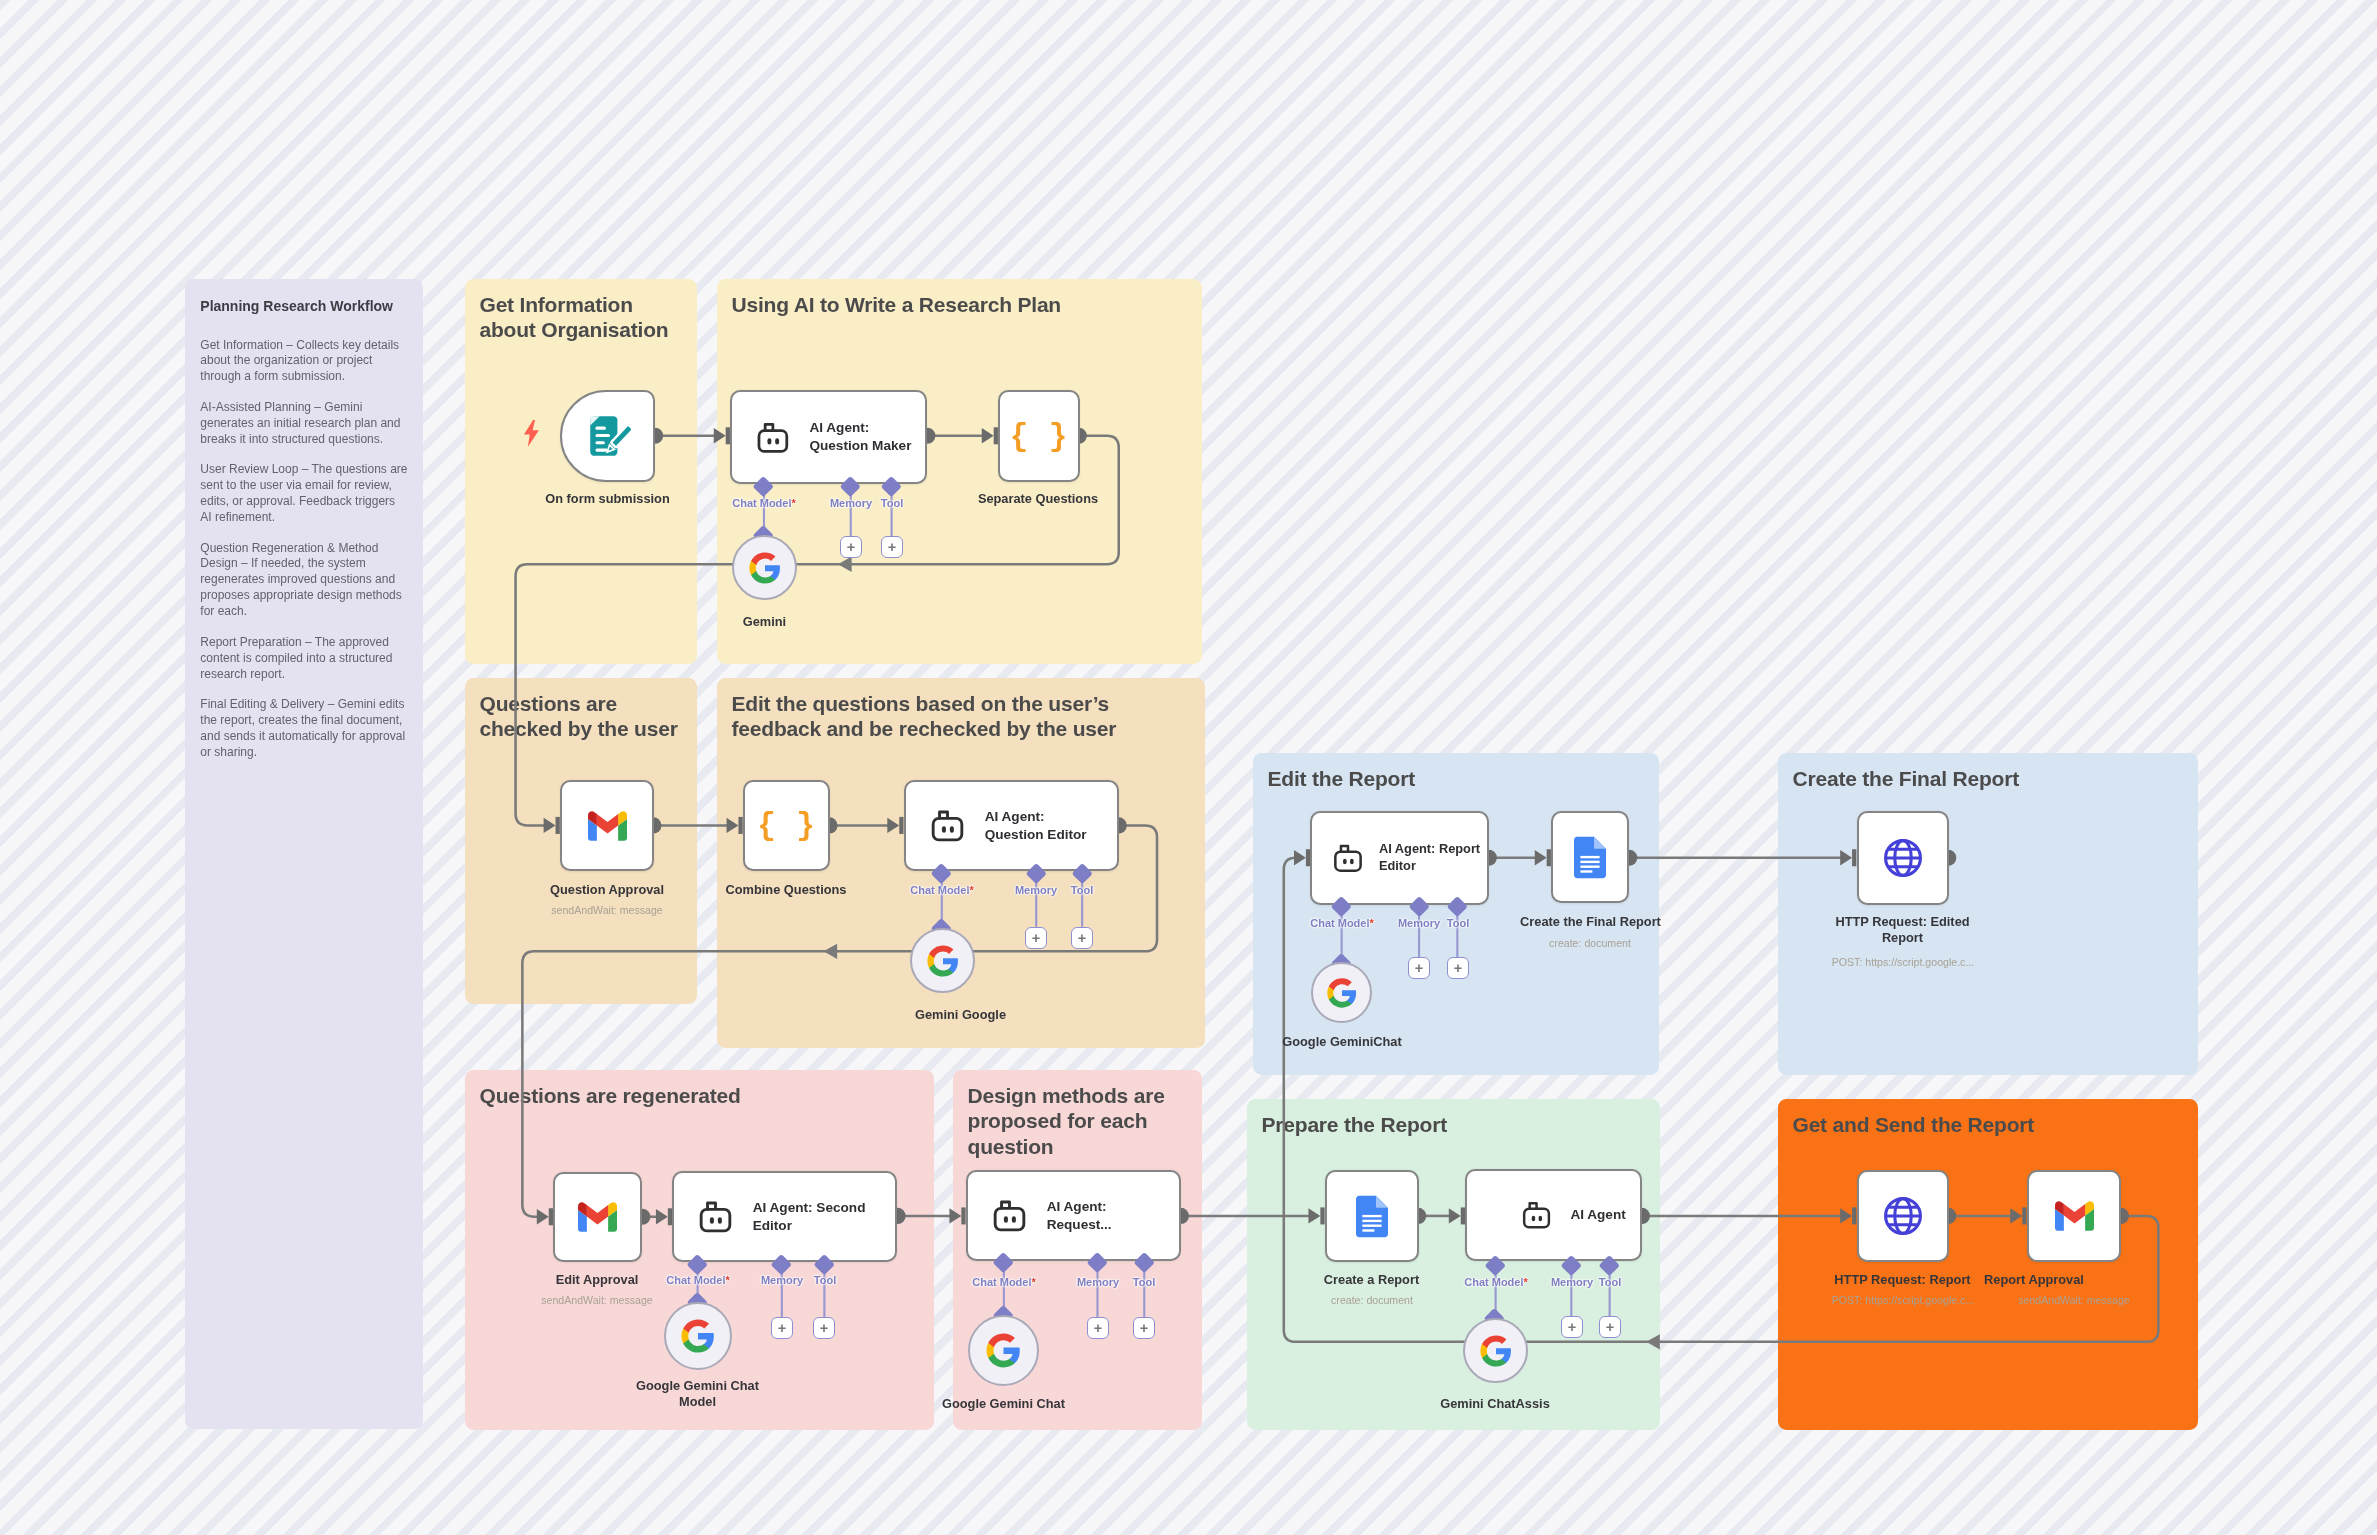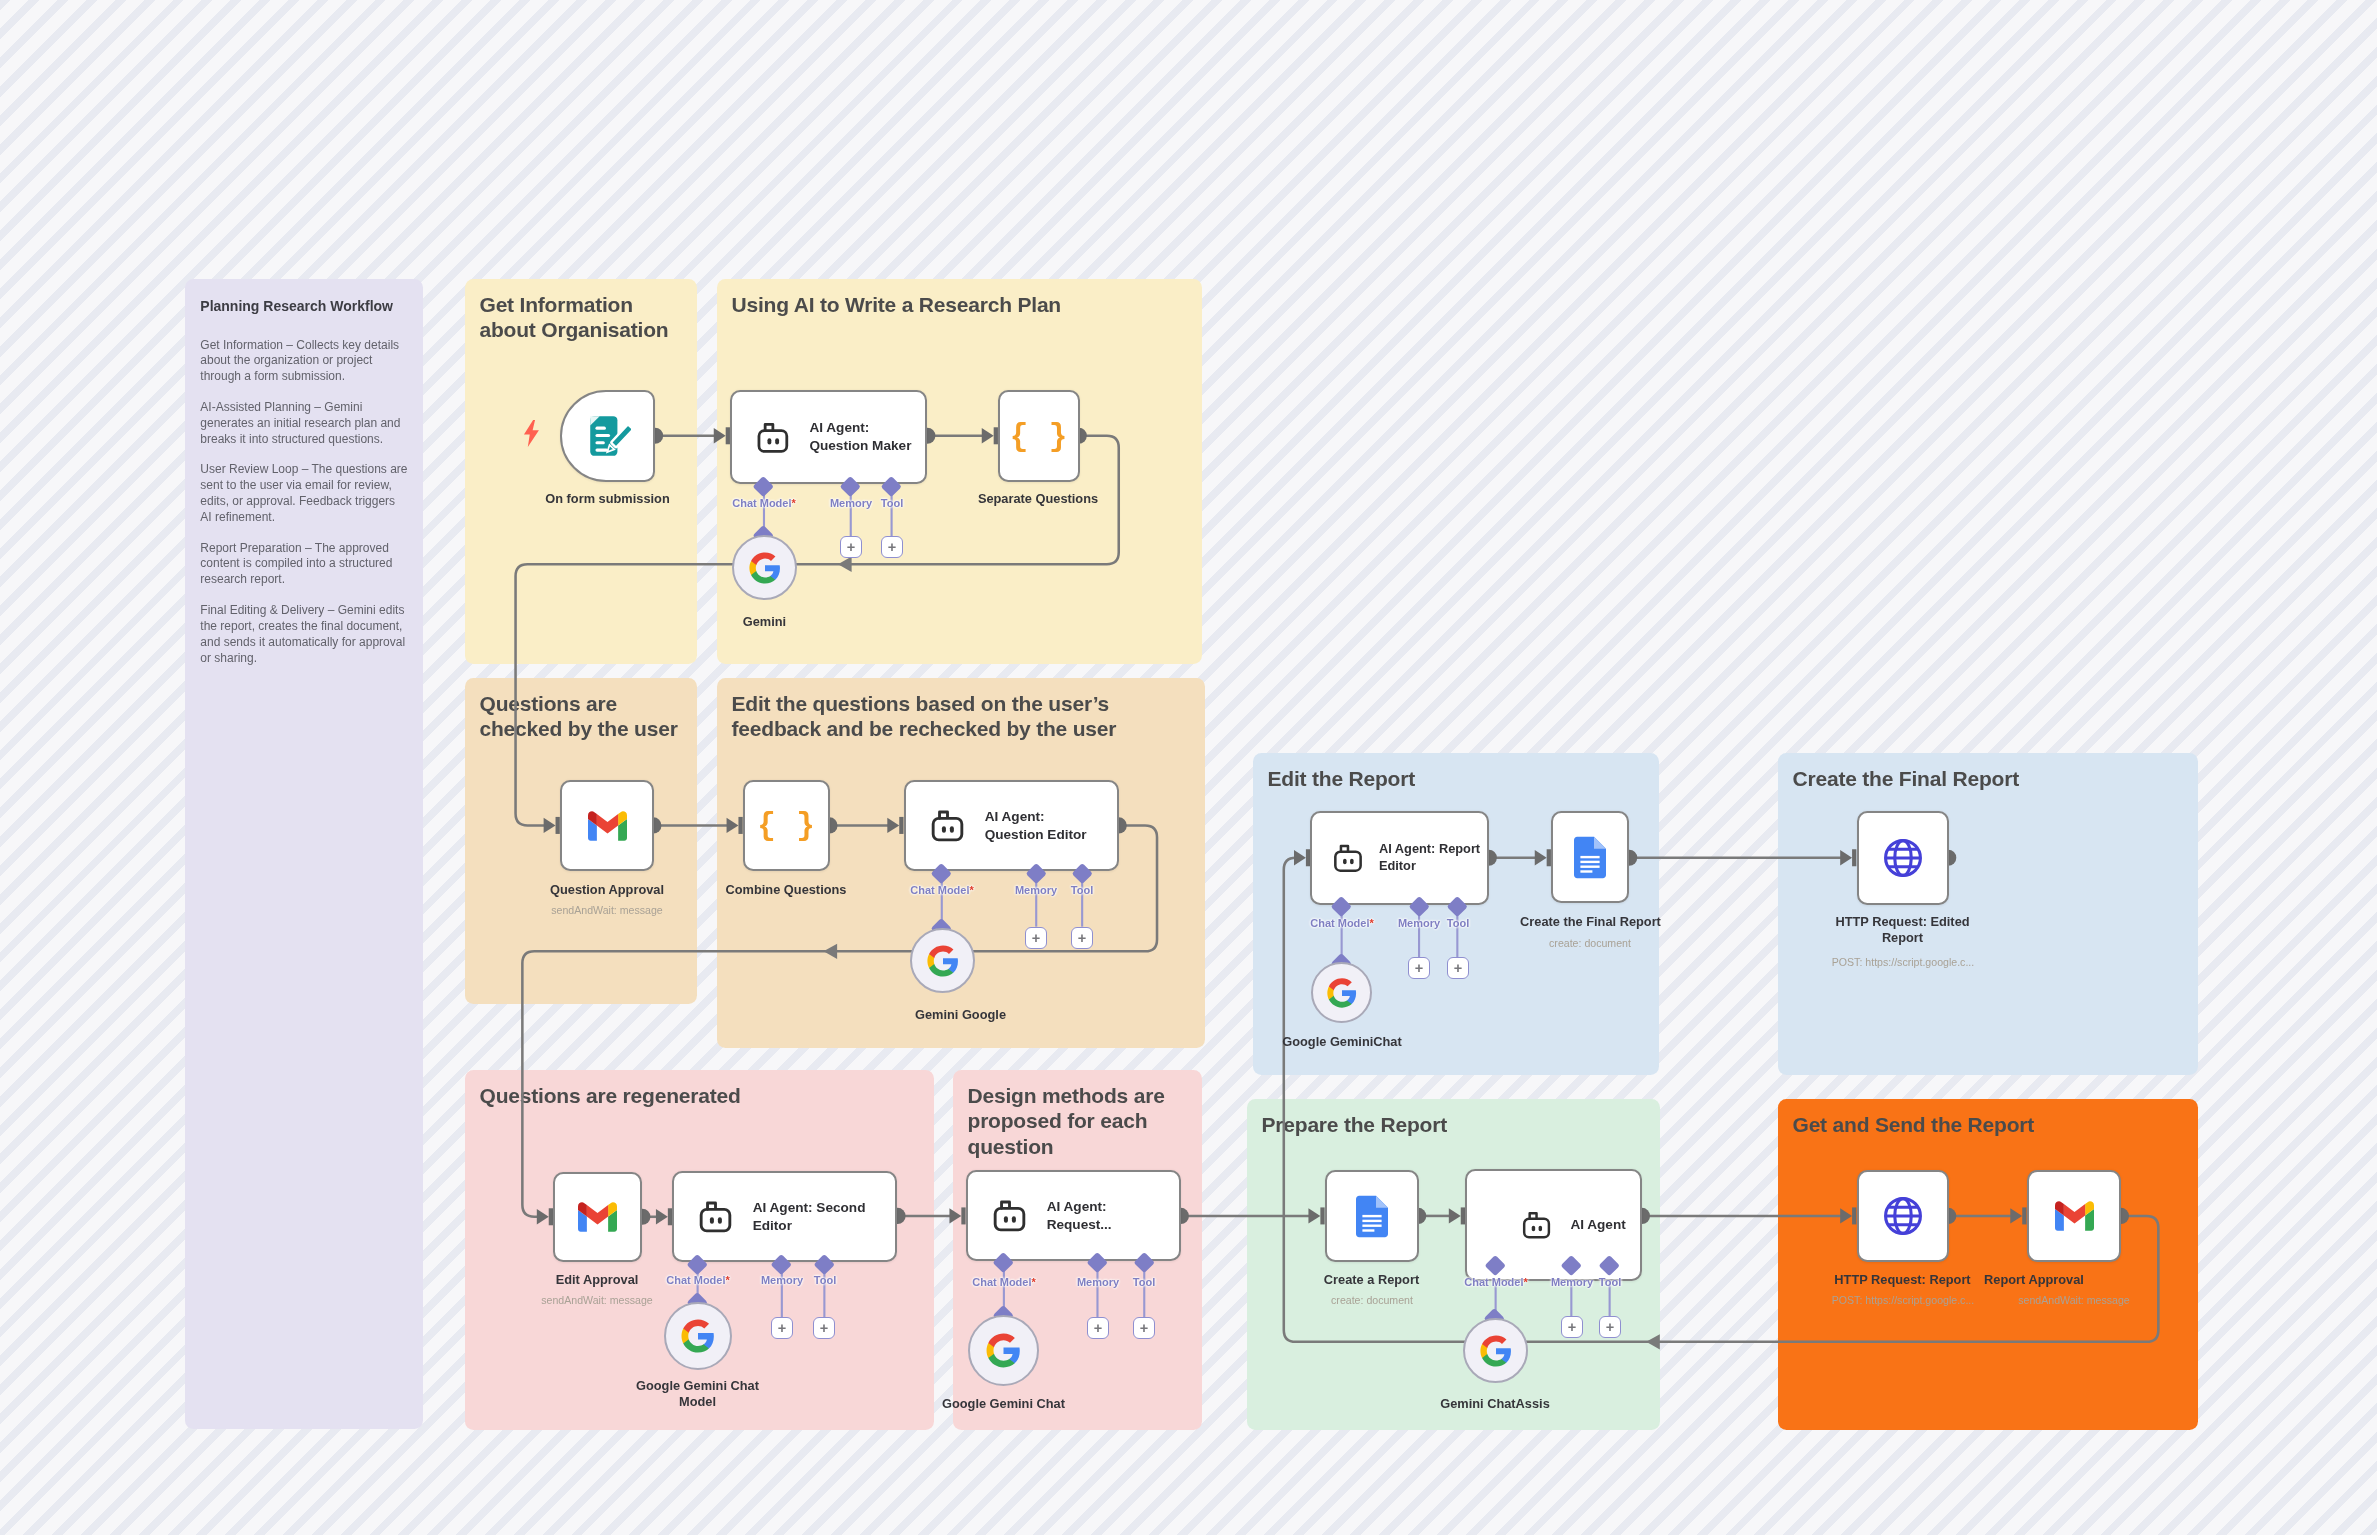--- a/index.html
+++ b/index.html
@@ -61,20 +61,21 @@
   </div>
 <div class="section" style="left:1778px;top:1099px;width:420px;height:331px;background:#f97316">
   <h2>Get and Send the Report</h2>
   </div>
 
 <div class="panel" style="left:185px;top:279px;width:238px;height:1150px">
   <h1>Planning Research Workflow</h1>
   <p>Get Information – Collects key details about the organization or project through a form submission.</p>
   <p>AI-Assisted Planning – Gemini generates an initial research plan and breaks it into structured questions.</p>
   <p>User Review Loop – The questions are sent to the user via email for review, edits, or approval. Feedback triggers AI refinement.</p>
+  <p>Question Regeneration &amp; Method Design – If needed, the system regenerates improved questions and proposes appropriate design methods for each.</p>
   <p>Report Preparation – The approved content is compiled into a structured research report.</p>
   <p>Final Editing &amp; Delivery – Gemini edits the report, creates the final document, and sends it automatically for approval or sharing.</p>
 </div>
 
 <svg class="wires" width="2377" height="1536" viewBox="0 0 2794 1805">
   <g stroke="#7a7a7a" stroke-width="3" fill="none">
     <path d="M770 512 H840"></path>
     <path d="M1090 512 H1155"></path>
     <path d="M1268 512 H1301 Q1315 512 1315 526 V649 Q1315 663 1301 663 H620 Q606 663 606 677 V956 Q606 970 620 970 H640"></path>
     <path d="M768 970 H855"></path>
@@ -405,21 +406,21 @@
     <path fill="#A1C2FA" d="M25 0v15h15z"></path>
     <rect x="8" y="24" width="24" height="3" fill="#fff"></rect>
       <rect x="8" y="30" width="24" height="3" fill="#fff"></rect>
     <rect x="8" y="36" width="24" height="3" fill="#fff"></rect>
       <rect x="8" y="42" width="15" height="3" fill="#fff"></rect>
   </svg>
 </div>
 <div class="nlabel" style="left:1295px;top:1272px;width:153px">Create a Report</div>
 <div class="nsub" style="left:1372px;top:1294px">create: document</div>
 
-<div class="node agent" style="left:1465px;top:1169px;width:177px;height:112px;padding-left:51px">
+<div class="node agent" style="left:1465px;top:1169px;width:177px;height:92px;padding-left:51px">
   <svg width="41" height="36" viewBox="0 0 54 46" fill="none" stroke="#2f2f2f" stroke-width="3.6" stroke-linecap="round" stroke-linejoin="round">
     <rect x="9" y="14" width="36" height="27" rx="7"></rect>
       <path d="M17 14 V6 h10 v7"></path>
     <rect x="20" y="24" width="5" height="8" rx="2.5" fill="#2f2f2f" stroke="none"></rect>
       <rect x="30" y="24" width="5" height="8" rx="2.5" fill="#2f2f2f" stroke="none"></rect>
   </svg>
   <div class="agent-text" style="width:77px">AI Agent</div>
 </div>
 
 <div class="diamond" style="left:1488px;top:1258px"></div>

